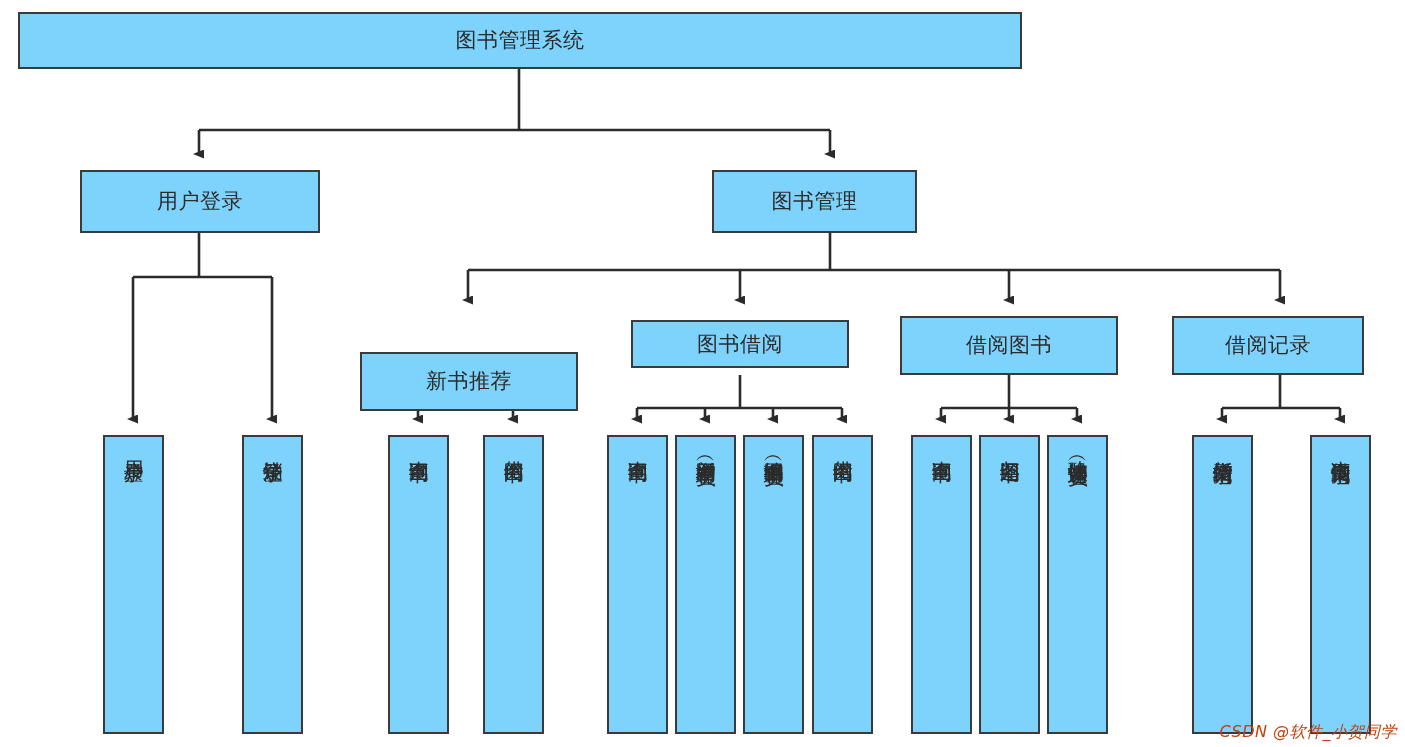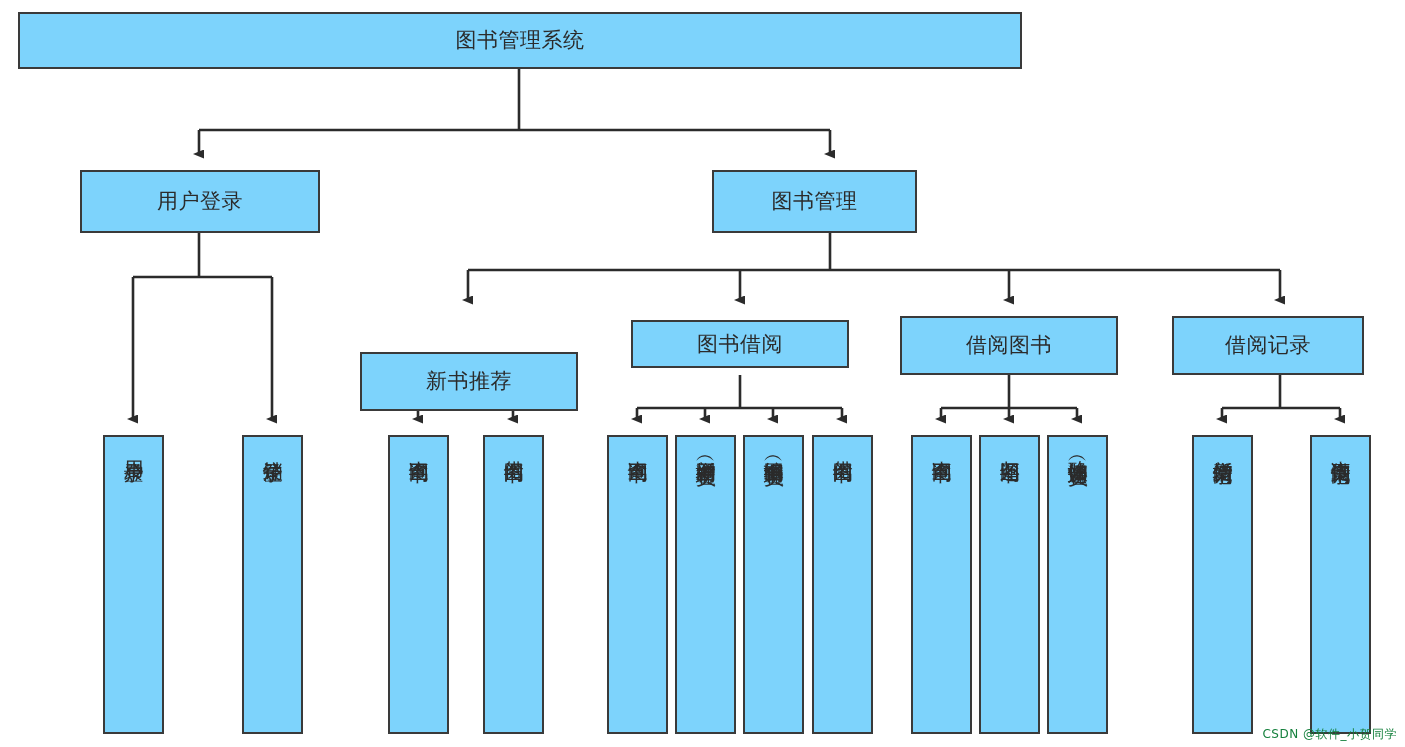--- a/index.html
+++ b/index.html
@@ -52,25 +52,26 @@
     text-orientation: upright;
     font-size: 20px;
     line-height: 1.28;
     letter-spacing: 1px;
     white-space: normal;
   }
   .watermark {
     position: absolute;
     right: 8px;
     bottom: 4px;
-    font-size: 12px;
-    color: #15803d;
+    font-size: 16px;
+    color: #c2410c;
     letter-spacing: 0.5px;
     white-space: nowrap;
     pointer-events: none;
+    font-style: italic;
   }
 </style>
 </head>
 <body>
 
 <div id="diagram-root">
 
   <svg class="diagram-canvas" viewBox="0 0 1405 747">
     <defs>
       <marker id="arrow" markerWidth="12" markerHeight="12" refX="4.5" refY="5" orient="auto" markerUnits="userSpaceOnUse">

